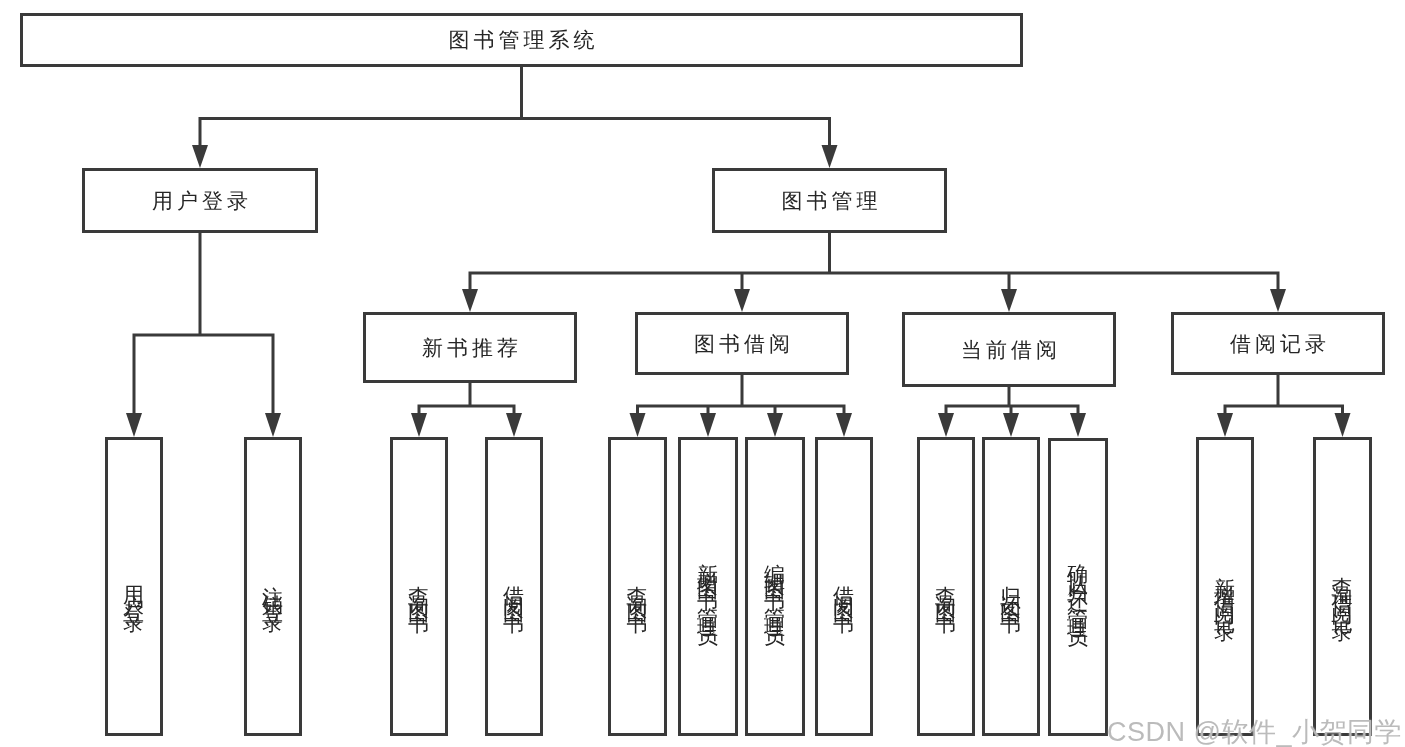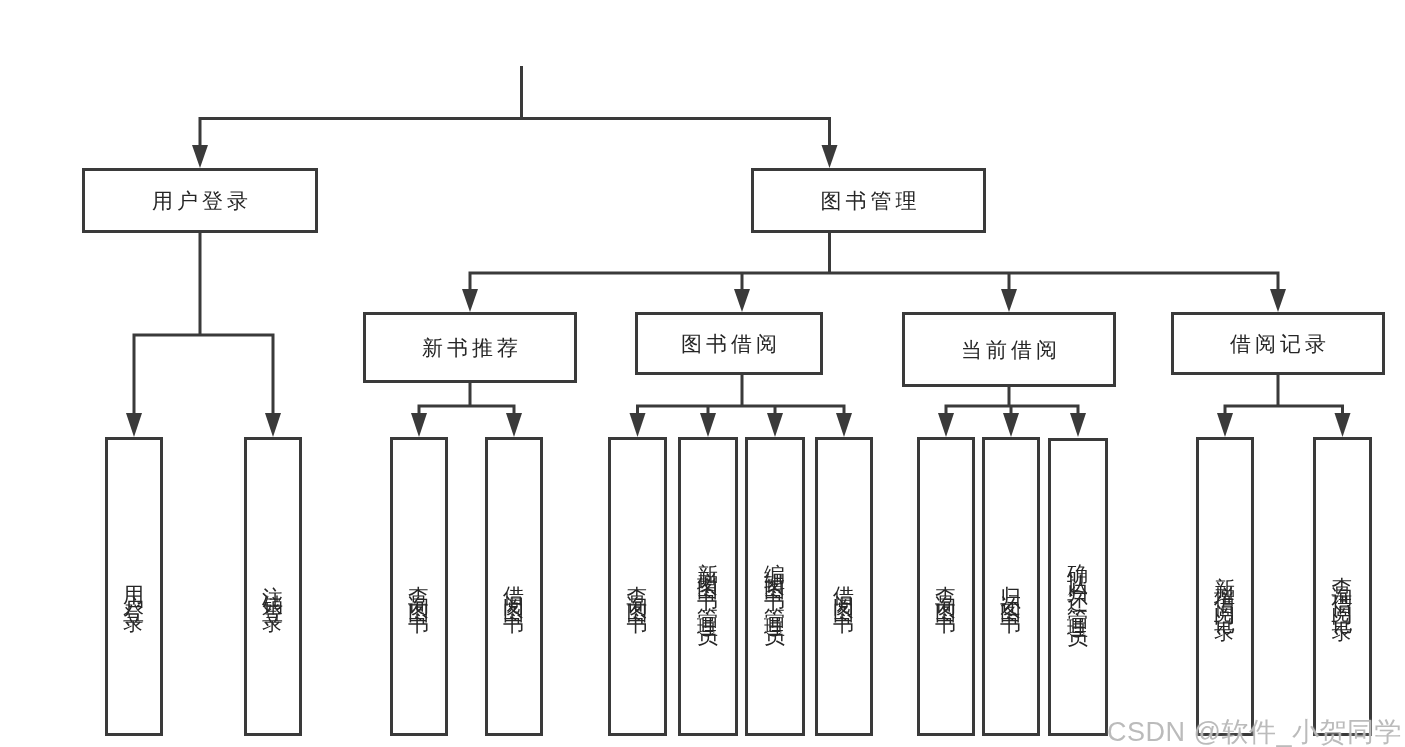--- a/index.html
+++ b/index.html
@@ -97,26 +97,27 @@
       <polygon points="767,413 783,413 775,437"></polygon>
       <polygon points="836,413 852,413 844,437"></polygon>
       <polygon points="938,413 954,413 946,437"></polygon>
       <polygon points="1003,413 1019,413 1011,437"></polygon>
       <polygon points="1070,413 1086,413 1078,437"></polygon>
       <polygon points="1217,413 1233,413 1225,437"></polygon>
       <polygon points="1334.5,413 1350.5,413 1342.5,437"></polygon>
     </g>
   </svg>
 
+  <div class="box" style="left:20px; top:13px; width:1003px; height:54px;">图书管理系统</div>
 
   <div class="box" style="left:82px; top:168px; width:236px; height:65px;">用户登录</div>
-  <div class="box" style="left:712px; top:168px; width:235px; height:65px;margin-left:39px;">图书管理</div>
+  <div class="box" style="left:712px; top:168px; width:235px; height:65px;">图书管理</div>
 
   <div class="box" style="left:363px; top:312px; width:214px; height:71px;">新书推荐</div>
-  <div class="box" style="left:635px; top:312px; width:188px; height:63px;">图书借阅</div>
+  <div class="box" style="left:635px; top:312px; width:214px; height:63px;">图书借阅</div>
   <div class="box" style="left:902px; top:312px; width:214px; height:75px;">当前借阅</div>
   <div class="box" style="left:1171px; top:312px; width:214px; height:63px;">借阅记录</div>
 
   <div class="vbox" style="left:105px; top:437px; width:58px; height:299px;">用户登录</div>
   <div class="vbox" style="left:244px; top:437px; width:58px; height:299px;">注销登录</div>
 
   <div class="vbox" style="left:390px; top:437px; width:58px; height:299px;">查询图书</div>
   <div class="vbox" style="left:485px; top:437px; width:58px; height:299px;">借阅图书</div>
 
   <div class="vbox" style="left:608px; top:437px; width:59px; height:299px;">查询图书</div>

